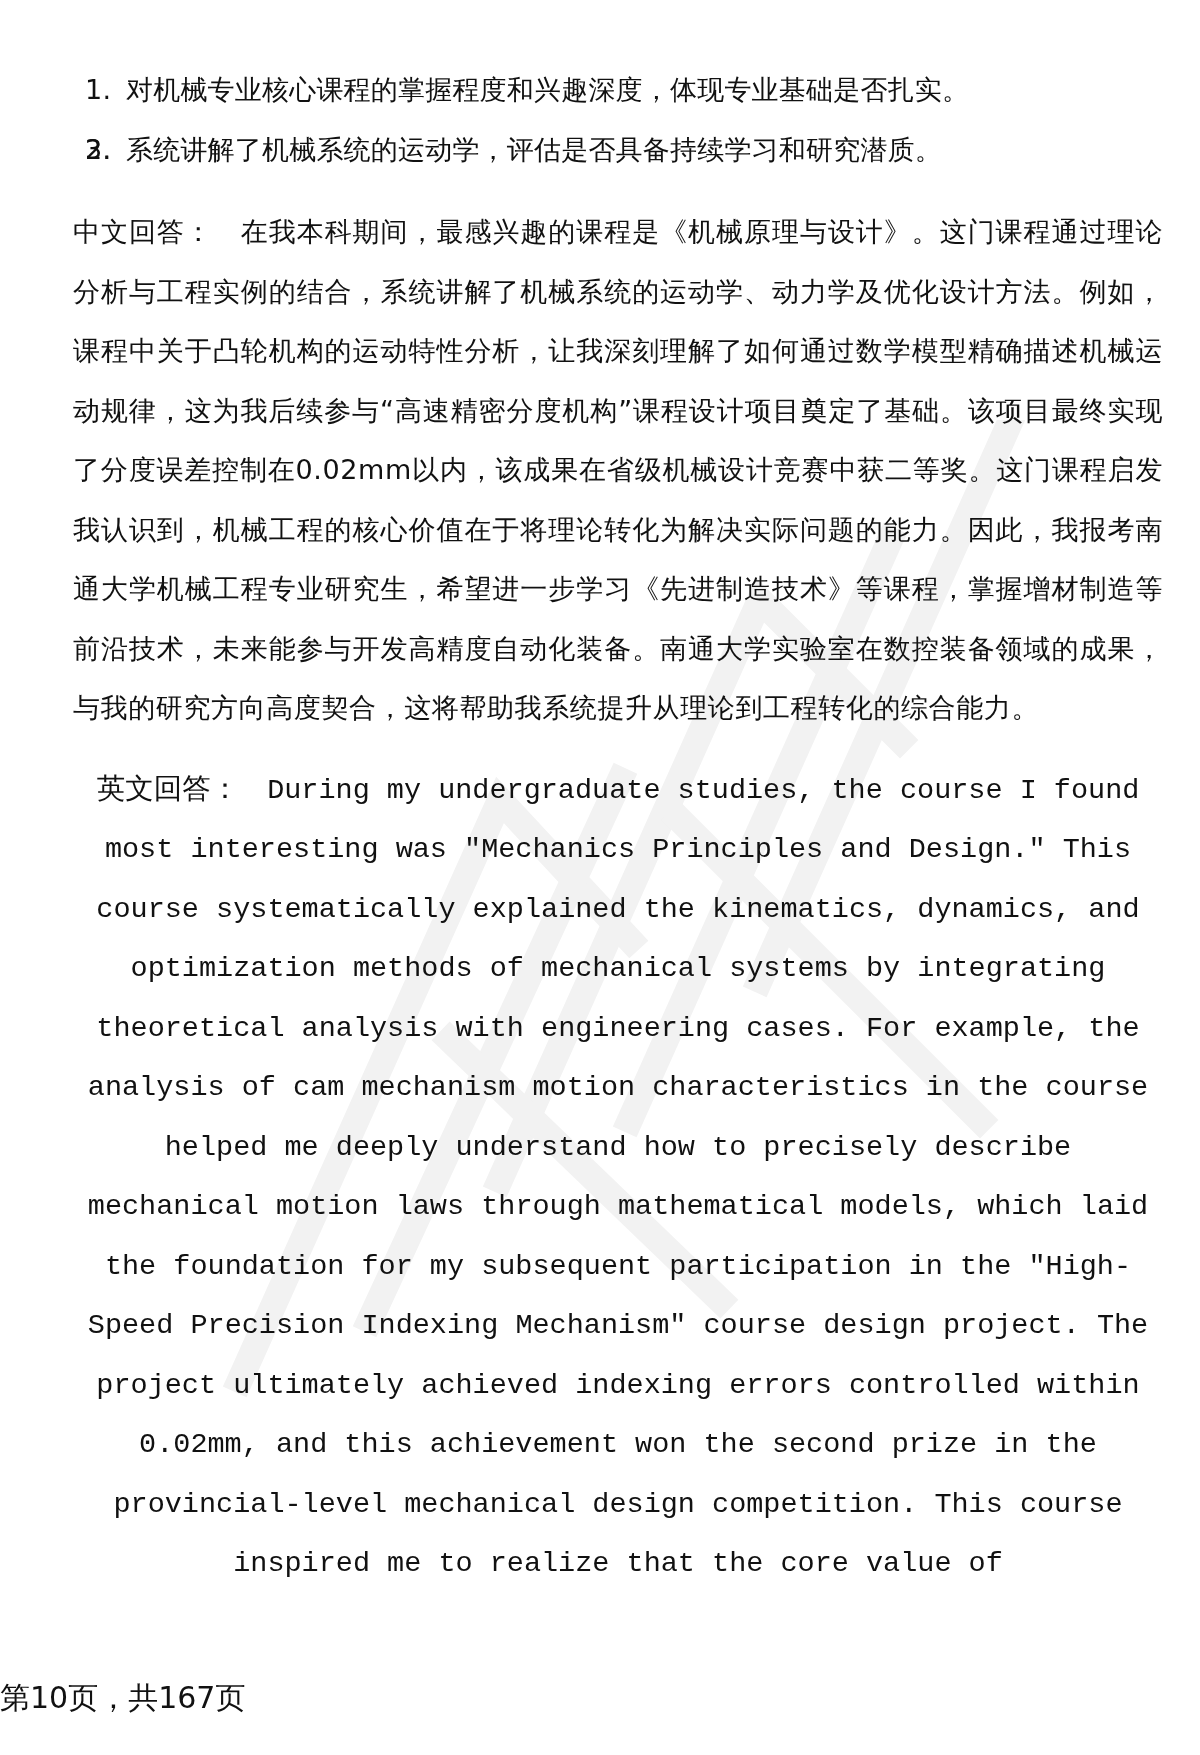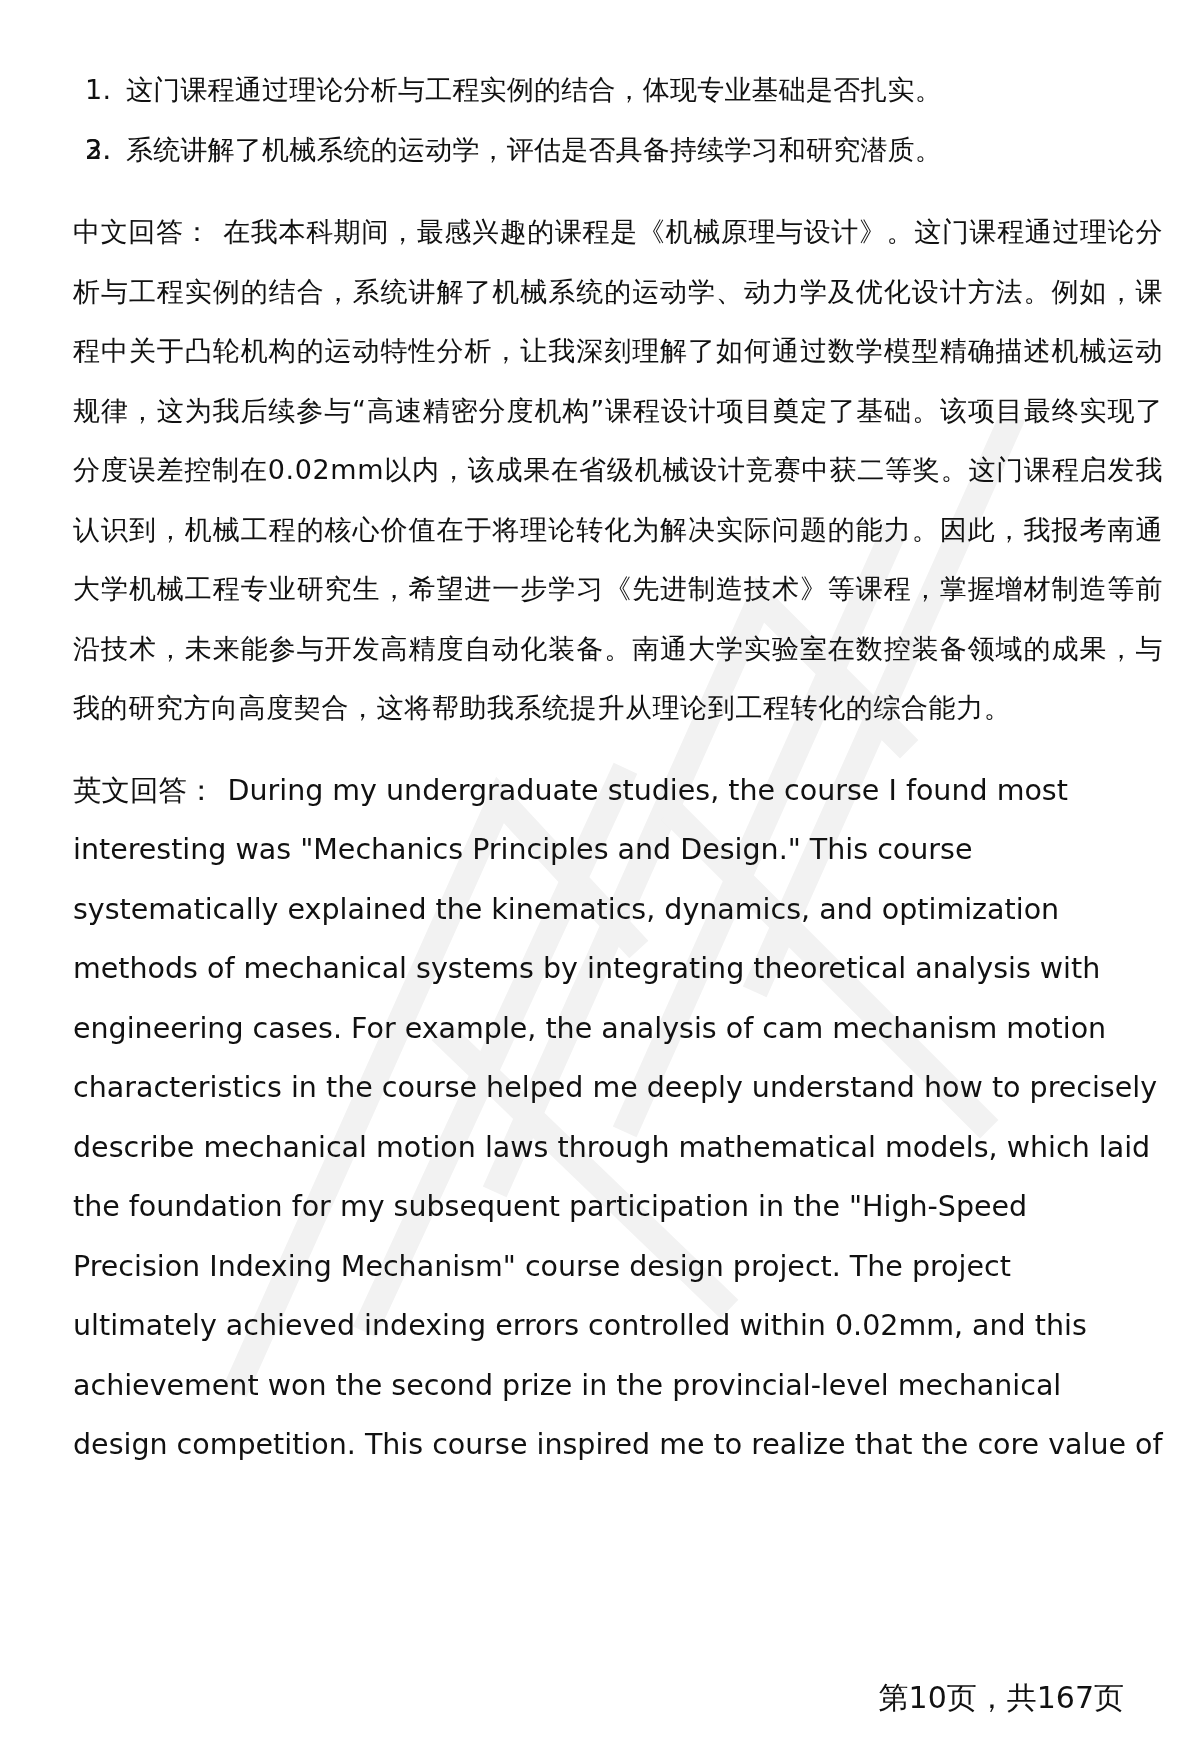--- a/index.html
+++ b/index.html
@@ -15,24 +15,24 @@
   ol.criteria { list-style: none; margin: 0; padding: 0; }
   ol.criteria li {
     position: relative; padding-left: 53px; font-size: 27px; line-height: 59.5px;
     letter-spacing: 0.2px;
   }
   ol.criteria li .num { position: absolute; left: 12px; top: 0; }
   .para {
     font-size: 27px; line-height: 59.5px; margin: 0; text-align: justify;
   }
   .para.zh { margin-top: 23px; letter-spacing: 0.6px; }
-  .para.en { margin-top: 23px; font-size: 28.5px; letter-spacing: 0; text-align: left; }
-  .para .label { margin-right: 12px; }
+  .para.en { margin-top: 23px; font-size: 28.5px; letter-spacing: 0; text-align: center; font-family: Liberation Mono, monospace; }
+  .para .label { margin-right: 28px; }
   .footer {
-    position: absolute; left: 0; width: 1124px; top: 1676px; text-align: right;
+    position: absolute; left: 0; width: 1124px; top: 1676px; text-align: left;
     font-size: 30px; line-height: 44px; z-index: 1;
   }
 </style>
 </head>
 <body>
 
 <svg class="watermark" viewBox="0 0 900 1000">
   <g fill="none" stroke="#f2f2f2" stroke-width="26" stroke-linecap="square">
     <path d="M40 960 L300 380 L430 520"></path>
     <path d="M170 900 L420 360"></path>
@@ -41,21 +41,21 @@
     <path d="M560 560 L820 -20"></path>
     <path d="M250 620 L520 880"></path>
     <path d="M480 400 L780 700"></path>
   </g>
 </svg>
 
 <div class="page">
   <ol class="criteria">
     <li>
       <span class="num">1.</span>
-      <span>这门课程通过理论分析与工程实例的结合，体现专业基础是否扎实。</span>
+      <span>对机械专业核心课程的掌握程度和兴趣深度，体现专业基础是否扎实。</span>
     </li>
     <li>
       <span class="num">2.</span>
     </li>
     <li>
       <span class="num">3.</span>
       <span>系统讲解了机械系统的运动学，评估是否具备持续学习和研究潜质。</span>
     </li>
   </ol>
 

